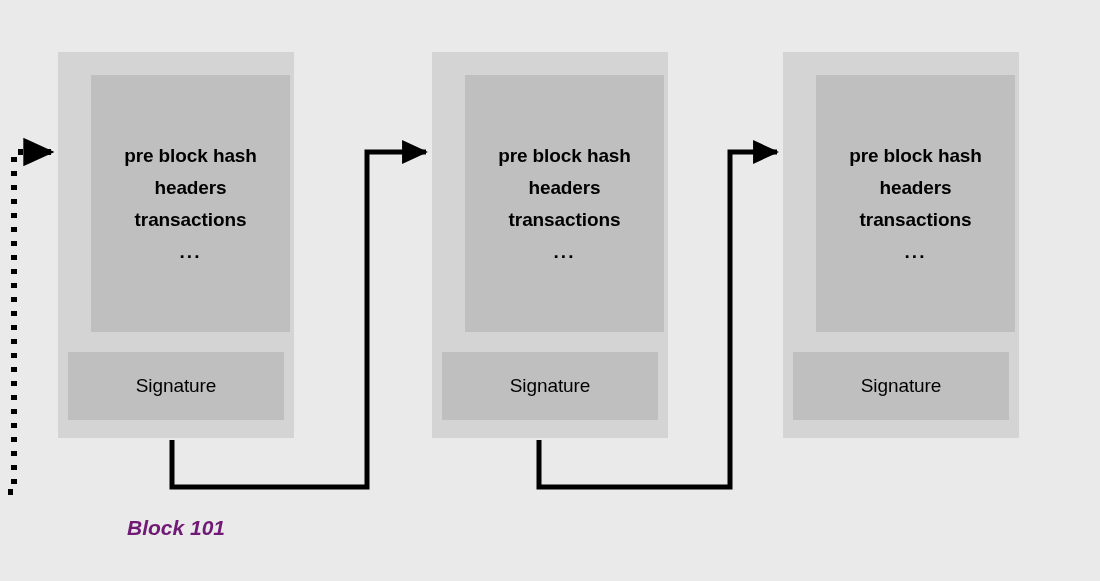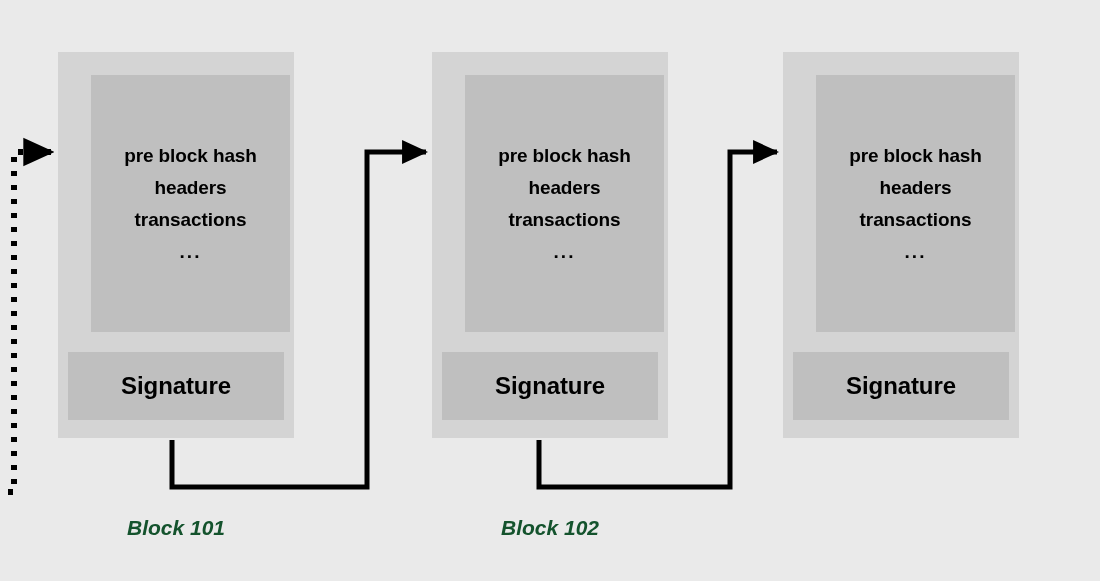--- a/index.html
+++ b/index.html
@@ -47,34 +47,34 @@
     left:10px; right:10px;
     top:300px;
     height:68px;
     background:#bfbfbf;
     display:flex;
     align-items:center;
     justify-content:center;
   }
   .sig-text {
     color:#000;
-    font-size:24px;
-    font-weight:bold;
+    font-size:19px;
+    font-weight:normal;
     white-space:nowrap;
     letter-spacing:-0.1px;
   }
 
   
   .block-caption {
     position:absolute;
     top:516px;
     font-size:21px;
     font-style:italic;
     font-weight:bold;
-    color:#14532d;
+    color:#701a75;
     text-align:center;
     white-space:nowrap;
   }
 
   
   #wires {
     position:absolute;
     left:0; top:0;
     width:1100px; height:581px;
     pointer-events:none;
@@ -102,21 +102,20 @@
     <div class="block-body">
       <div class="body-line">pre block hash</div>
       <div class="body-line">headers</div>
       <div class="body-line">transactions</div>
       <div class="body-line ellipsis">...</div>
     </div>
     <div class="block-sig">
       <span class="sig-text">Signature</span>
     </div>
   </div>
-  <div class="block-caption" style="left:432px; width:236px;">Block 102</div>
 
   <div class="block" style="left:783px; top:52px; width:236px; height:386px;">
     <div class="block-body">
       <div class="body-line">pre block hash</div>
       <div class="body-line">headers</div>
       <div class="body-line">transactions</div>
       <div class="body-line ellipsis">...</div>
     </div>
     <div class="block-sig">
       <span class="sig-text">Signature</span>

